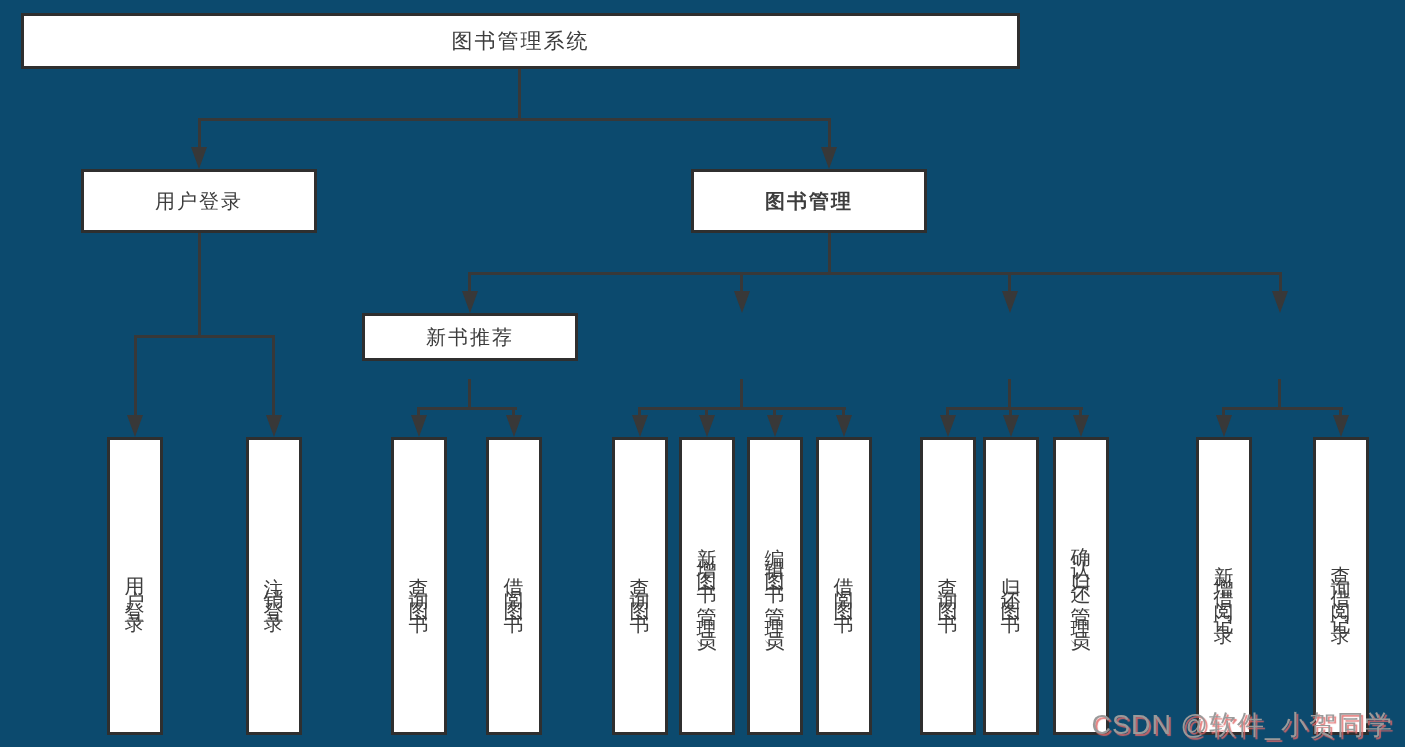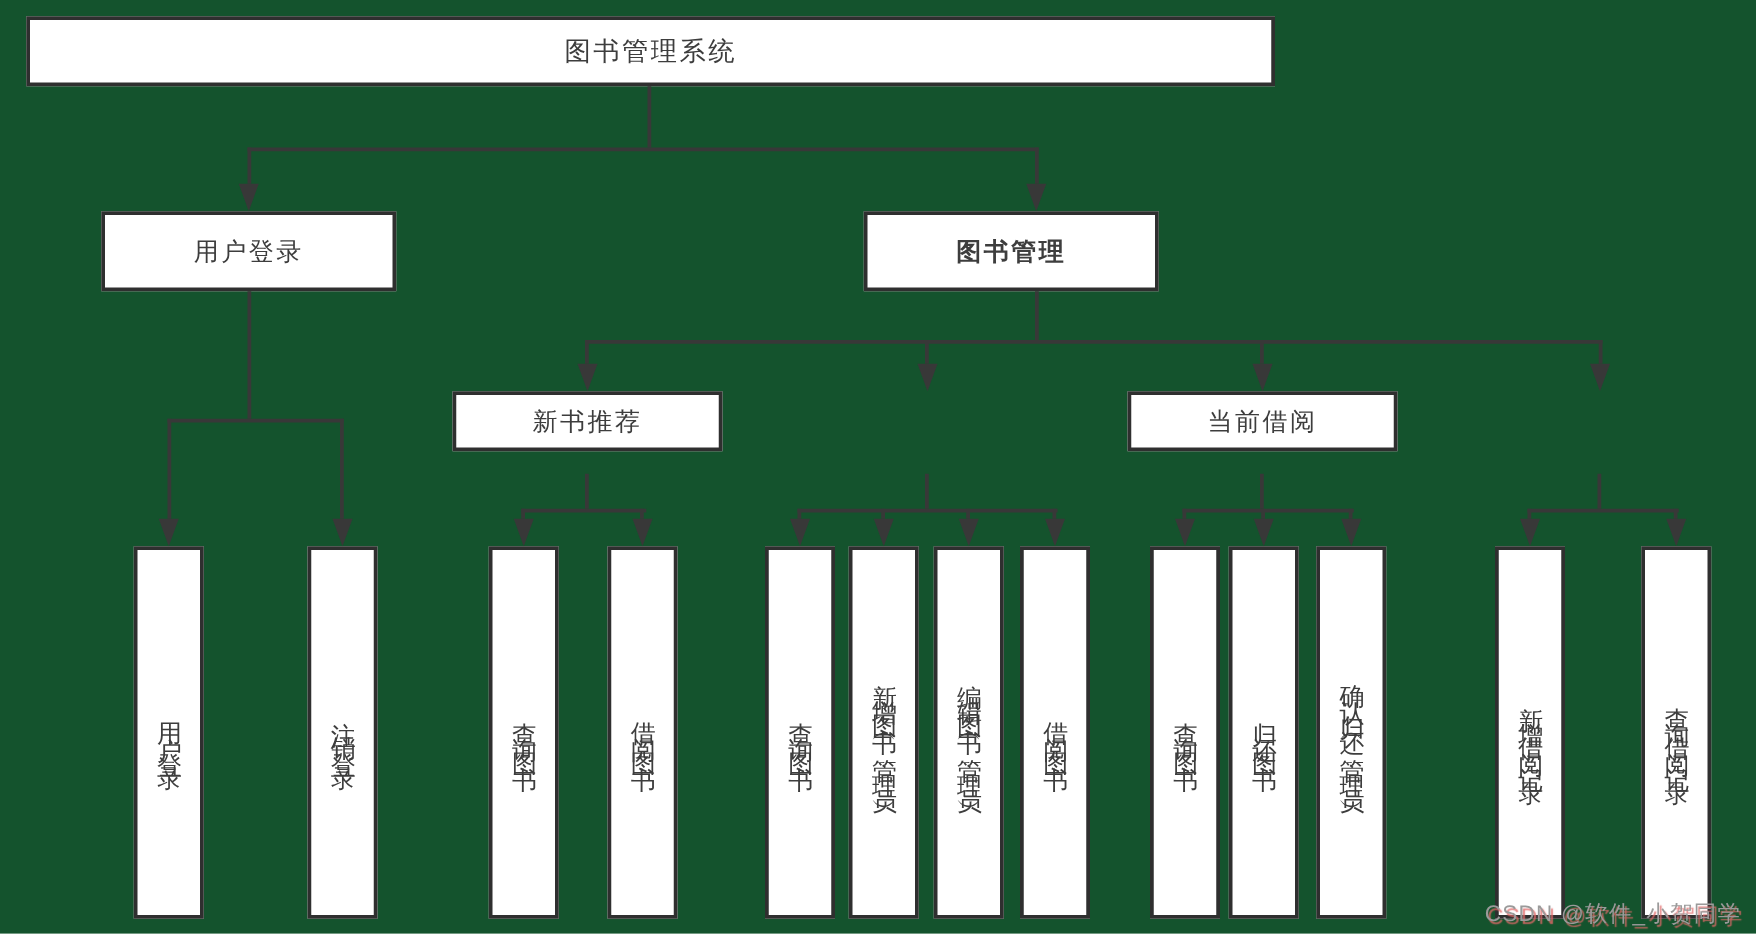--- a/index.html
+++ b/index.html
@@ -1,19 +1,19 @@
 <!DOCTYPE html>
 <html><head>
 <meta charset="utf-8">
 <style>
   html,body{margin:0;padding:0;background:#ffffff;}
   #canvas{
     position:relative;
     width:1405px;height:747px;
-    background:#14532d;
+    background:#0c4a6e;
     font-family:"Liberation Sans","DejaVu Sans",sans-serif;
     overflow:hidden;
   }
   .box{
     position:absolute;
     box-sizing:border-box;
     border:3px solid #2f2f2f;
     background:#ffffff;
     display:flex;align-items:center;justify-content:center;
     color:#3d3d3d;
@@ -39,21 +39,21 @@
   .arrow{
     position:absolute;width:0;height:0;
     border-left:8px solid transparent;
     border-right:8px solid transparent;
     border-top:22px solid #383838;
     transform:translateX(-50%);
   }
   .watermark{
     position:absolute;
     right:12px;bottom:4px;
-    font-size:18px;
+    font-size:27px;
     color:#9a9a9a;
     text-shadow:2px 2px 1px rgba(225,105,105,0.85);
     letter-spacing:1px;
     white-space:nowrap;
   }
 </style>
 </head>
 <body>
 
 <div id="canvas">
@@ -64,23 +64,20 @@
 
   <div class="box lvl2" style="left:81px;">
     <span class="hlabel">用户登录</span>
   </div>
   <div class="box lvl2" style="left:691px;font-weight:bold;">
     <span class="hlabel">图书管理</span>
   </div>
 
   <div class="box lvl3" style="left:362px;">
     <span class="hlabel">新书推荐</span>
-  </div>
-  <div class="box lvl3" style="left:902px;">
-    <span class="hlabel">当前借阅</span>
   </div>
 
   <div class="box leaf" style="left:107px;">
     <span class="vtext">用户登录</span>
   </div>
   <div class="box leaf" style="left:246px;">
     <span class="vtext">注销登录</span>
   </div>
 
   <div class="box leaf" style="left:391px;">

